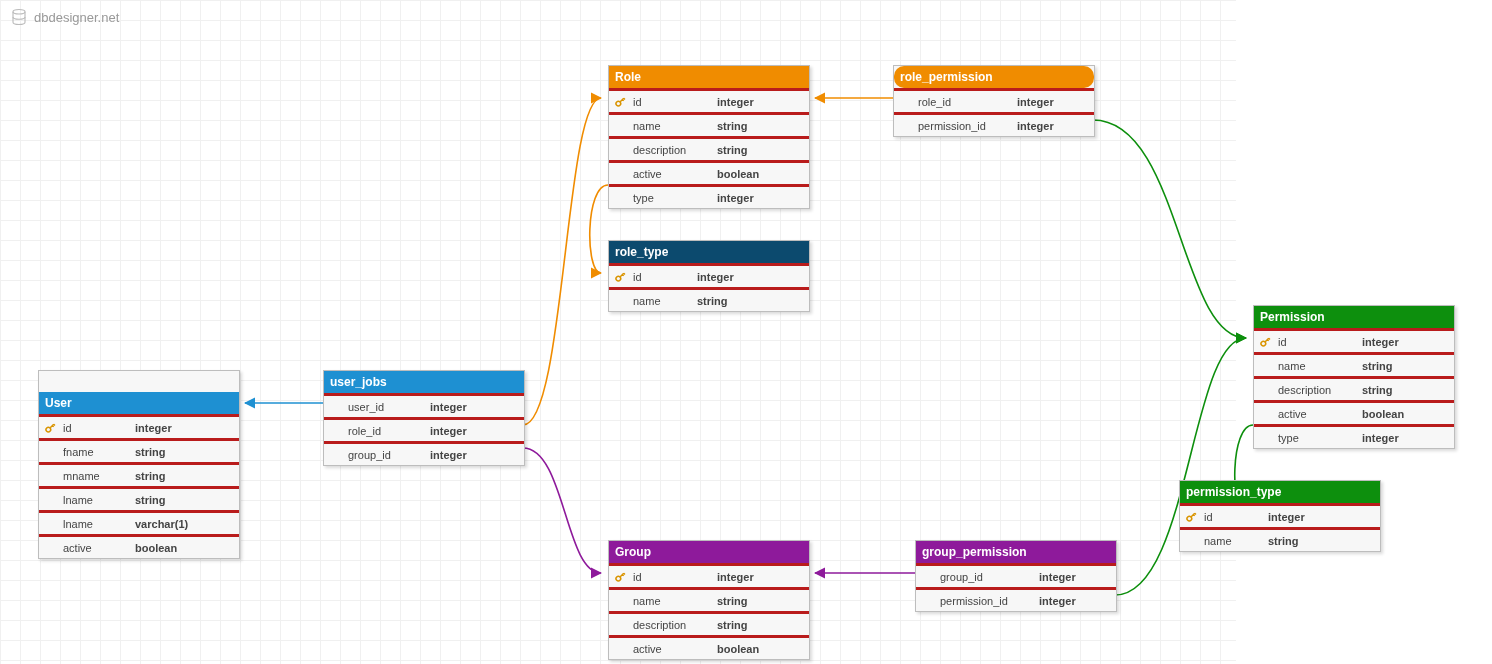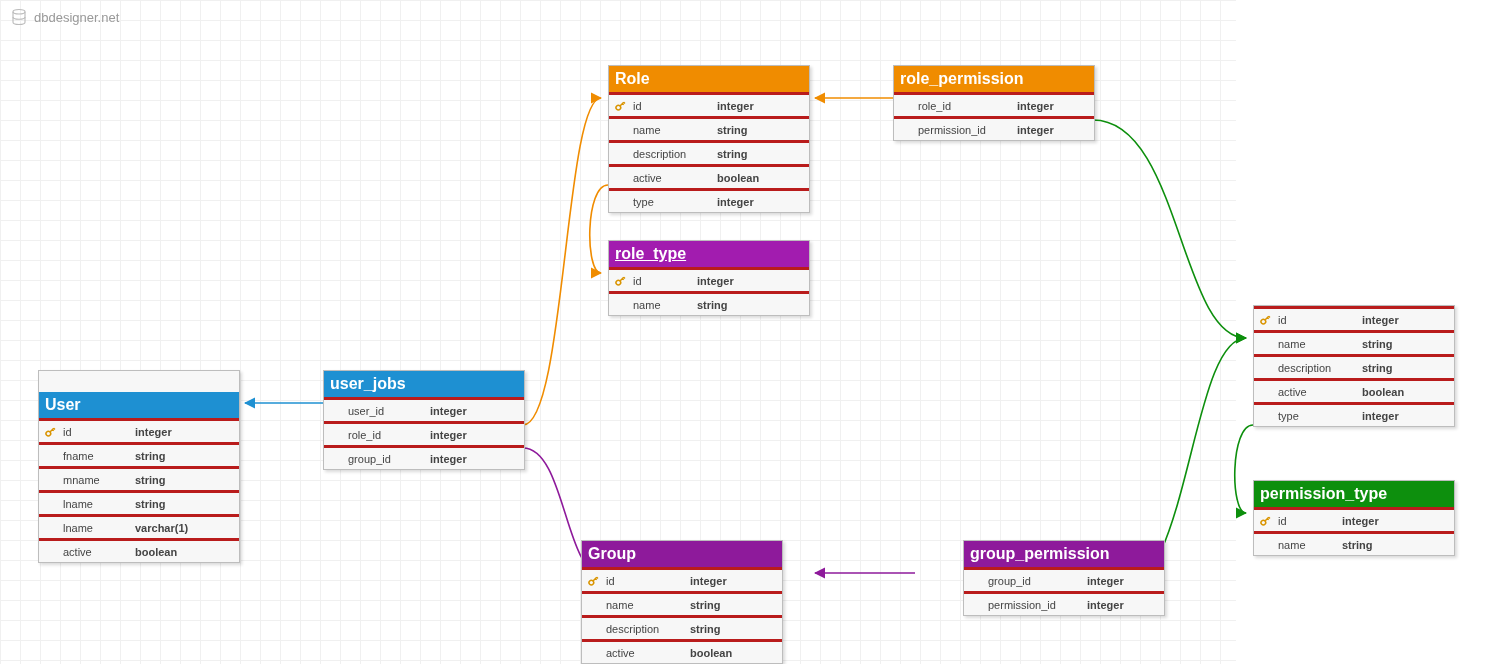--- a/index.html
+++ b/index.html
@@ -44,21 +44,21 @@
     position: absolute;
     border: 1px solid #bdbdbd;
     background: #f7f7f7;
     box-shadow: 2px 2px 3px rgba(0,0,0,0.15);
     font-size: 12px;
   }
   .entity-header {
     color: #fff;
     font-weight: bold;
     padding: 4px 6px;
-    font-size: 16px;
+    font-size: 12px;
   }
   .entity-row {
     display: flex;
     align-items: center;
     border-top: 3px solid #b91c1c;
     background: #f7f7f7;
     height: 21px;
     font-size: 11px;
     color: #444;
   }
@@ -209,53 +209,53 @@
           <div class="field-name">active</div>
           <div class="field-type">boolean</div>
         </div>
         <div class="entity-row">
           <div class="key-cell"></div>
           <div class="field-name">type</div>
           <div class="field-type">integer</div>
         </div>
       </div>
       <div class="entity" style="left: 608px; top: 240px; width: 200px; --name-w: 60px;">
-        <div class="entity-header" style="background: #a21caf; text-decoration: underline;">role_type</div>
+        <div class="entity-header" style="background: #0c4a6e;">role_type</div>
         <div class="entity-row">
           <div class="key-cell">
             <svg width="14" height="14" viewBox="0 0 24 24">
               <g transform="rotate(-45 12 12)">
                 <circle cx="8" cy="12" r="4" fill="none" stroke="#d99400" stroke-width="2.5"></circle>
                 <path d="M12 12 H21 M18 12 V15 M21 12 V15" stroke="#d99400" stroke-width="2.5" fill="none"></path>
               </g>
             </svg>
           </div>
           <div class="field-name">id</div>
           <div class="field-type">integer</div>
         </div>
         <div class="entity-row">
           <div class="key-cell"></div>
           <div class="field-name">name</div>
           <div class="field-type">string</div>
         </div>
       </div>
       <div class="entity" style="left: 893px; top: 65px; width: 200px; --name-w: 95px;">
-        <div class="entity-header" style="background: rgb(240, 140, 0);">role_permission</div>
+        <div class="entity-header" style="background: rgb(240, 140, 0); border-radius: 10px;">role_permission</div>
         <div class="entity-row">
           <div class="key-cell"></div>
           <div class="field-name">role_id</div>
           <div class="field-type">integer</div>
         </div>
         <div class="entity-row">
           <div class="key-cell"></div>
           <div class="field-name">permission_id</div>
           <div class="field-type">integer</div>
         </div>
       </div>
-      <div class="entity" style="left: 581px; top: 540px; width: 200px; --name-w: 80px;">
+      <div class="entity" style="left: 608px; top: 540px; width: 200px; --name-w: 80px;">
         <div class="entity-header" style="background: rgb(142, 26, 155);">Group</div>
         <div class="entity-row">
           <div class="key-cell">
             <svg width="14" height="14" viewBox="0 0 24 24">
               <g transform="rotate(-45 12 12)">
                 <circle cx="8" cy="12" r="4" fill="none" stroke="#d99400" stroke-width="2.5"></circle>
                 <path d="M12 12 H21 M18 12 V15 M21 12 V15" stroke="#d99400" stroke-width="2.5" fill="none"></path>
               </g>
             </svg>
           </div>
@@ -271,34 +271,35 @@
           <div class="key-cell"></div>
           <div class="field-name">description</div>
           <div class="field-type">string</div>
         </div>
         <div class="entity-row">
           <div class="key-cell"></div>
           <div class="field-name">active</div>
           <div class="field-type">boolean</div>
         </div>
       </div>
-      <div class="entity" style="left: 915px; top: 540px; width: 200px; margin-left: 48px; --name-w: 95px;">
+      <div class="entity" style="left: 915px; top: 540px; width: 200px; --name-w: 95px;">
         <div class="entity-header" style="background: rgb(142, 26, 155);">group_permission</div>
         <div class="entity-row">
           <div class="key-cell"></div>
           <div class="field-name">group_id</div>
           <div class="field-type">integer</div>
         </div>
         <div class="entity-row">
           <div class="key-cell"></div>
           <div class="field-name">permission_id</div>
           <div class="field-type">integer</div>
         </div>
       </div>
       <div class="entity" style="left: 1253px; top: 305px; width: 200px; --name-w: 80px;">
+        <div class="entity-header" style="background: rgb(13, 143, 13);">Permission</div>
         <div class="entity-row">
           <div class="key-cell">
             <svg width="14" height="14" viewBox="0 0 24 24">
               <g transform="rotate(-45 12 12)">
                 <circle cx="8" cy="12" r="4" fill="none" stroke="#d99400" stroke-width="2.5"></circle>
                 <path d="M12 12 H21 M18 12 V15 M21 12 V15" stroke="#d99400" stroke-width="2.5" fill="none"></path>
               </g>
             </svg>
           </div>
           <div class="field-name">id</div>
@@ -318,21 +319,21 @@
           <div class="key-cell"></div>
           <div class="field-name">active</div>
           <div class="field-type">boolean</div>
         </div>
         <div class="entity-row">
           <div class="key-cell"></div>
           <div class="field-name">type</div>
           <div class="field-type">integer</div>
         </div>
       </div>
-      <div class="entity" style="left: 1253px; top: 480px; width: 200px; --name-w: 60px;">
+      <div class="entity" style="left: 1179px; top: 480px; width: 200px; --name-w: 60px;">
         <div class="entity-header" style="background: rgb(13, 143, 13);">permission_type</div>
         <div class="entity-row">
           <div class="key-cell">
             <svg width="14" height="14" viewBox="0 0 24 24">
               <g transform="rotate(-45 12 12)">
                 <circle cx="8" cy="12" r="4" fill="none" stroke="#d99400" stroke-width="2.5"></circle>
                 <path d="M12 12 H21 M18 12 V15 M21 12 V15" stroke="#d99400" stroke-width="2.5" fill="none"></path>
               </g>
             </svg>
           </div>

